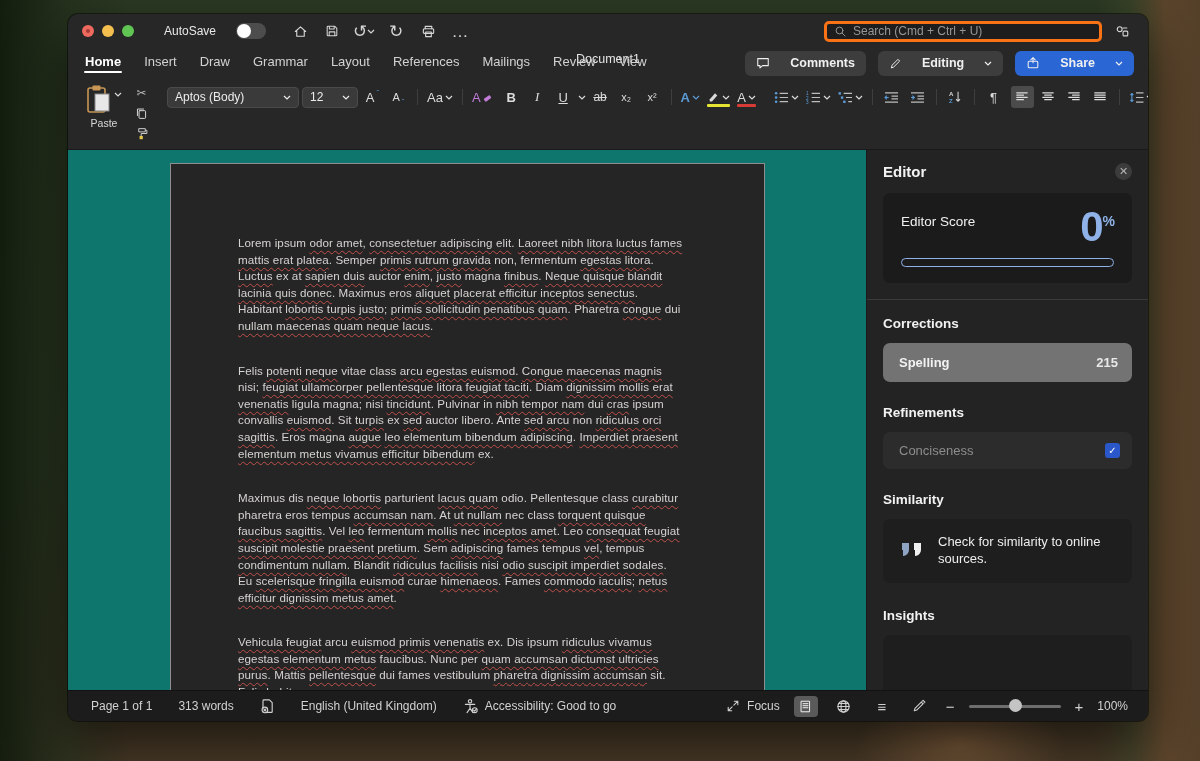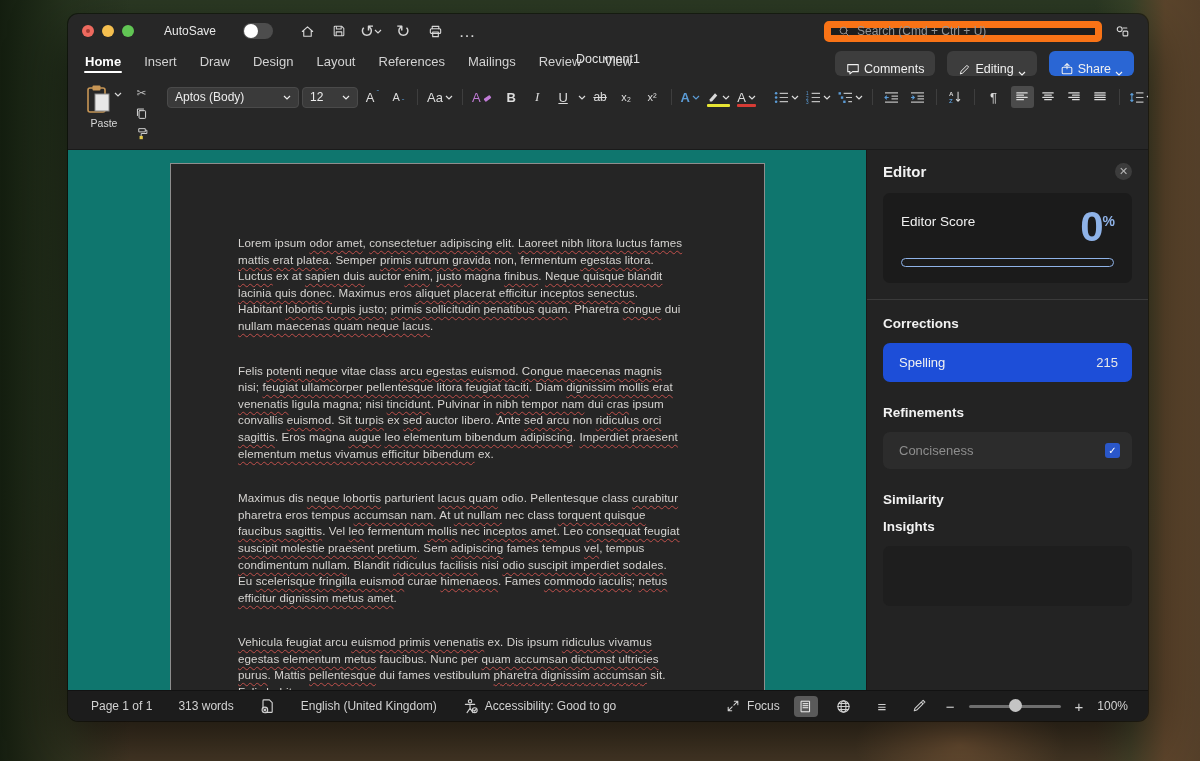--- a/index.html
+++ b/index.html
@@ -23,38 +23,38 @@
   .icon { display:inline-flex; align-items:center; justify-content:center; flex:none; }
 
   
   .titlebar { height:34px; flex:none; display:flex; align-items:center; padding:0 14px; gap:8px; }
   .lights { display:flex; gap:8px; margin-right:22px; }
   .light { width:12px; height:12px; border-radius:50%; position:relative; }
   .light.red { background:#ee6a5f; }
   .light.red::after{ content:""; position:absolute; left:4px; top:4px; width:4px; height:4px; border-radius:50%; background:#a13b33;}
   .light.yellow { background:#f5bf4f; }
   .light.green { background:#61c554; }
-  .autosave { font-size:12px; color:#e8e8e8; margin-right:19px; }
+  .autosave { font-size:12px; color:#e8e8e8; margin-right:12px; }
   .toggle { width:30px; height:16px; border-radius:8px; background:#4d4d4d; position:relative; margin-right:14px; }
   .toggle .knob { position:absolute; left:1px; top:1px; width:14px; height:14px; border-radius:50%; background:#fff; }
   .tb-ico { width:24px; height:22px; color:#d6d6d6; display:flex; align-items:center; justify-content:center; font-size:15px; }
   .tb-glyph { font-size:17px; line-height:1; color:#d6d6d6; }
   .doc-title { position:absolute; left:50%; transform:translateX(-50%); top:38px; font-size:12.5px; color:#e4e4e4; }
-  .searchbox { margin-left:auto; width:278px; height:21px; background:#1d1d1d; border:7px solid #f97316; border-radius:5px;
+  .searchbox { margin-left:auto; width:278px; height:21px; background:#1d1d1d; border:3px solid #f97316; border-radius:5px;
     display:flex; align-items:center; gap:6px; padding:0 7px; color:#969696; font-size:12px; }
   .chev { width:8px; height:5px; }
 
   
   .tabrow { height:30px; flex:none; display:flex; align-items:center; padding:0 14px 0 16px; gap:21px; }
   .tab { font-size:13px; color:#d2d2d2; position:relative; padding:4px 1px 7px; cursor:default; }
   .tab.active { color:#fff; font-weight:700; }
   .tab.active::after { content:""; position:absolute; left:0; right:0; bottom:3px; height:2px; background:#fff; border-radius:2px; }
   .tabrow-right { margin-left:auto; display:flex; gap:12px; align-items:center; }
   .pill { height:25px; border-radius:6px; background:#3d3d3d; color:#f0f0f0; font-size:12.5px;
-    display:flex; align-items:flex-end; gap:4px; padding:0 11px; }
+    display:flex; align-items:center; gap:20px; padding:0 11px;font-weight:bold; }
   .pill.share { background:#2a66d4; }
 
   
   .ribbon { height:72px; flex:none; display:flex; align-items:stretch; padding:4px 10px 6px 14px; border-bottom:1px solid #1a1a1a; }
   .vsep { width:1px; background:#3e3e3e; margin:4px 7px; }
   .rbtn { min-width:23px; height:22px; border-radius:3px; display:flex; align-items:center; justify-content:center; gap:2px; color:#dcdcdc; font-size:13px; padding:0 2px;}
   .rbtn.sel { background:#4b4b4b; }
   .rrow { display:flex; align-items:center; gap:3px; height:26px; }
   .rcol { display:flex; flex-direction:row; justify-content:flex-start; gap:6px; padding-top:2px;}
   .paste-group { display:flex; gap:4px; }
@@ -91,21 +91,21 @@
     display:flex; align-items:center; justify-content:center; }
   .card { background:#1b1b1b; border-radius:7px; }
   .score-card { height:90px; padding:15px 18px 0; margin-bottom:16px; }
   .score-top { display:flex; justify-content:space-between; align-items:flex-start;gap:16px; }
   .score-label { font-size:13.5px; color:#f0f0f0; padding-top:6px; }
   .score-val { font-size:42px; font-weight:700; color:#8fb3e8; line-height:.9; letter-spacing:-1px;}
   .score-val sup { font-size:14px; font-weight:700; vertical-align:super; }
   .progress { margin-top:12px; height:9px; border:1.5px solid #8fb3e8; border-radius:6px; background:#1b1b1b; }
   .pane-divider { height:1px; background:#3a3a3a; margin:0 -16px 16px; }
   .sect-h { font-size:13.5px; font-weight:700; color:#f2f2f2; margin:2px 0 12px; }
-  .rows-card { background:#1d4ed8; border-radius:7px; margin-bottom:23px; overflow:hidden;}
+  .rows-card { background:#737373; border-radius:7px; margin-bottom:23px; overflow:hidden;font-weight:bold;}
   .rowitem { height:39px; display:flex; align-items:center; justify-content:space-between; padding:0 14px 0 16px;
     font-size:13px; color:#f2f2f2; }
   .rowitem + .rowitem { border-top:1px solid #3c3c3c; }
   .rowitem .cnt { color:#e8e8e8; }
   .refine-card { background:#2c2c2c; border-radius:7px; margin-bottom:23px; }
   .refine-row { height:37px; display:flex; align-items:center; justify-content:space-between; padding:0 12px 0 16px; }
   .refine-row .lbl { font-size:13px; color:#8d8d8d; }
   .checkbox { width:15px; height:15px; border-radius:3px; background:#2a57c9; color:#fff; font-size:10px;
     display:flex; align-items:center; justify-content:center; }
   .sim-card { height:64px; display:flex; align-items:center; gap:13px; padding:0 14px 0 16px; margin-bottom:25px; background:#1e1e1e; border-radius:7px;}
@@ -194,21 +194,21 @@
             <path d="M8.6 4.2h4"></path>
           </svg>
         </span>
       </div>
   </div>
 
   <div class="tabrow">
     <div class="tab active">Home</div>
     <div class="tab">Insert</div>
     <div class="tab">Draw</div>
-    <div class="tab">Design</div>
+    <div class="tab">Grammar</div>
     <div class="tab">Layout</div>
     <div class="tab">References</div>
     <div class="tab">Mailings</div>
     <div class="tab">Review</div>
     <div class="tab">View</div>
     <div class="tabrow-right">
       <div class="pill">
         <span class="icon">
             <svg width="14" height="14" viewBox="0 0 16 16" fill="none" stroke="currentColor" stroke-width="1.2" stroke-linecap="round" stroke-linejoin="round">
               <path d="M2 3h12v8H7.5L4.5 13.6V11H2z"></path>
@@ -660,20 +660,29 @@
       <div class="refine-card">
         <div class="refine-row">
           <span class="lbl">Conciseness</span>
           <span class="checkbox">
               <span>✓</span>
             </span>
         </div>
       </div>
 
       <div class="sect-h">Similarity</div>
+      <div class="sim-card">
+        <span class="icon">
+            <svg width="26" height="20" viewBox="0 0 26 20">
+              <path d="M3 2h7v7a6 6 0 0 1-6 6V9H3z" fill="#8ea4c2"></path>
+              <path d="M15 2h7v7a6 6 0 0 1-6 6V9h-1z" fill="#f0f0f0"></path>
+            </svg>
+          </span>
+        <span class="sim-text">Check for similarity to online sources.</span>
+      </div>
 
       <div class="sect-h">Insights</div>
       <div class="insight-card"></div>
     </div>
   </div>
 
   <div class="statusbar">
     <div class="sb-item">
         <span>Page 1 of 1</span>
       </div>

